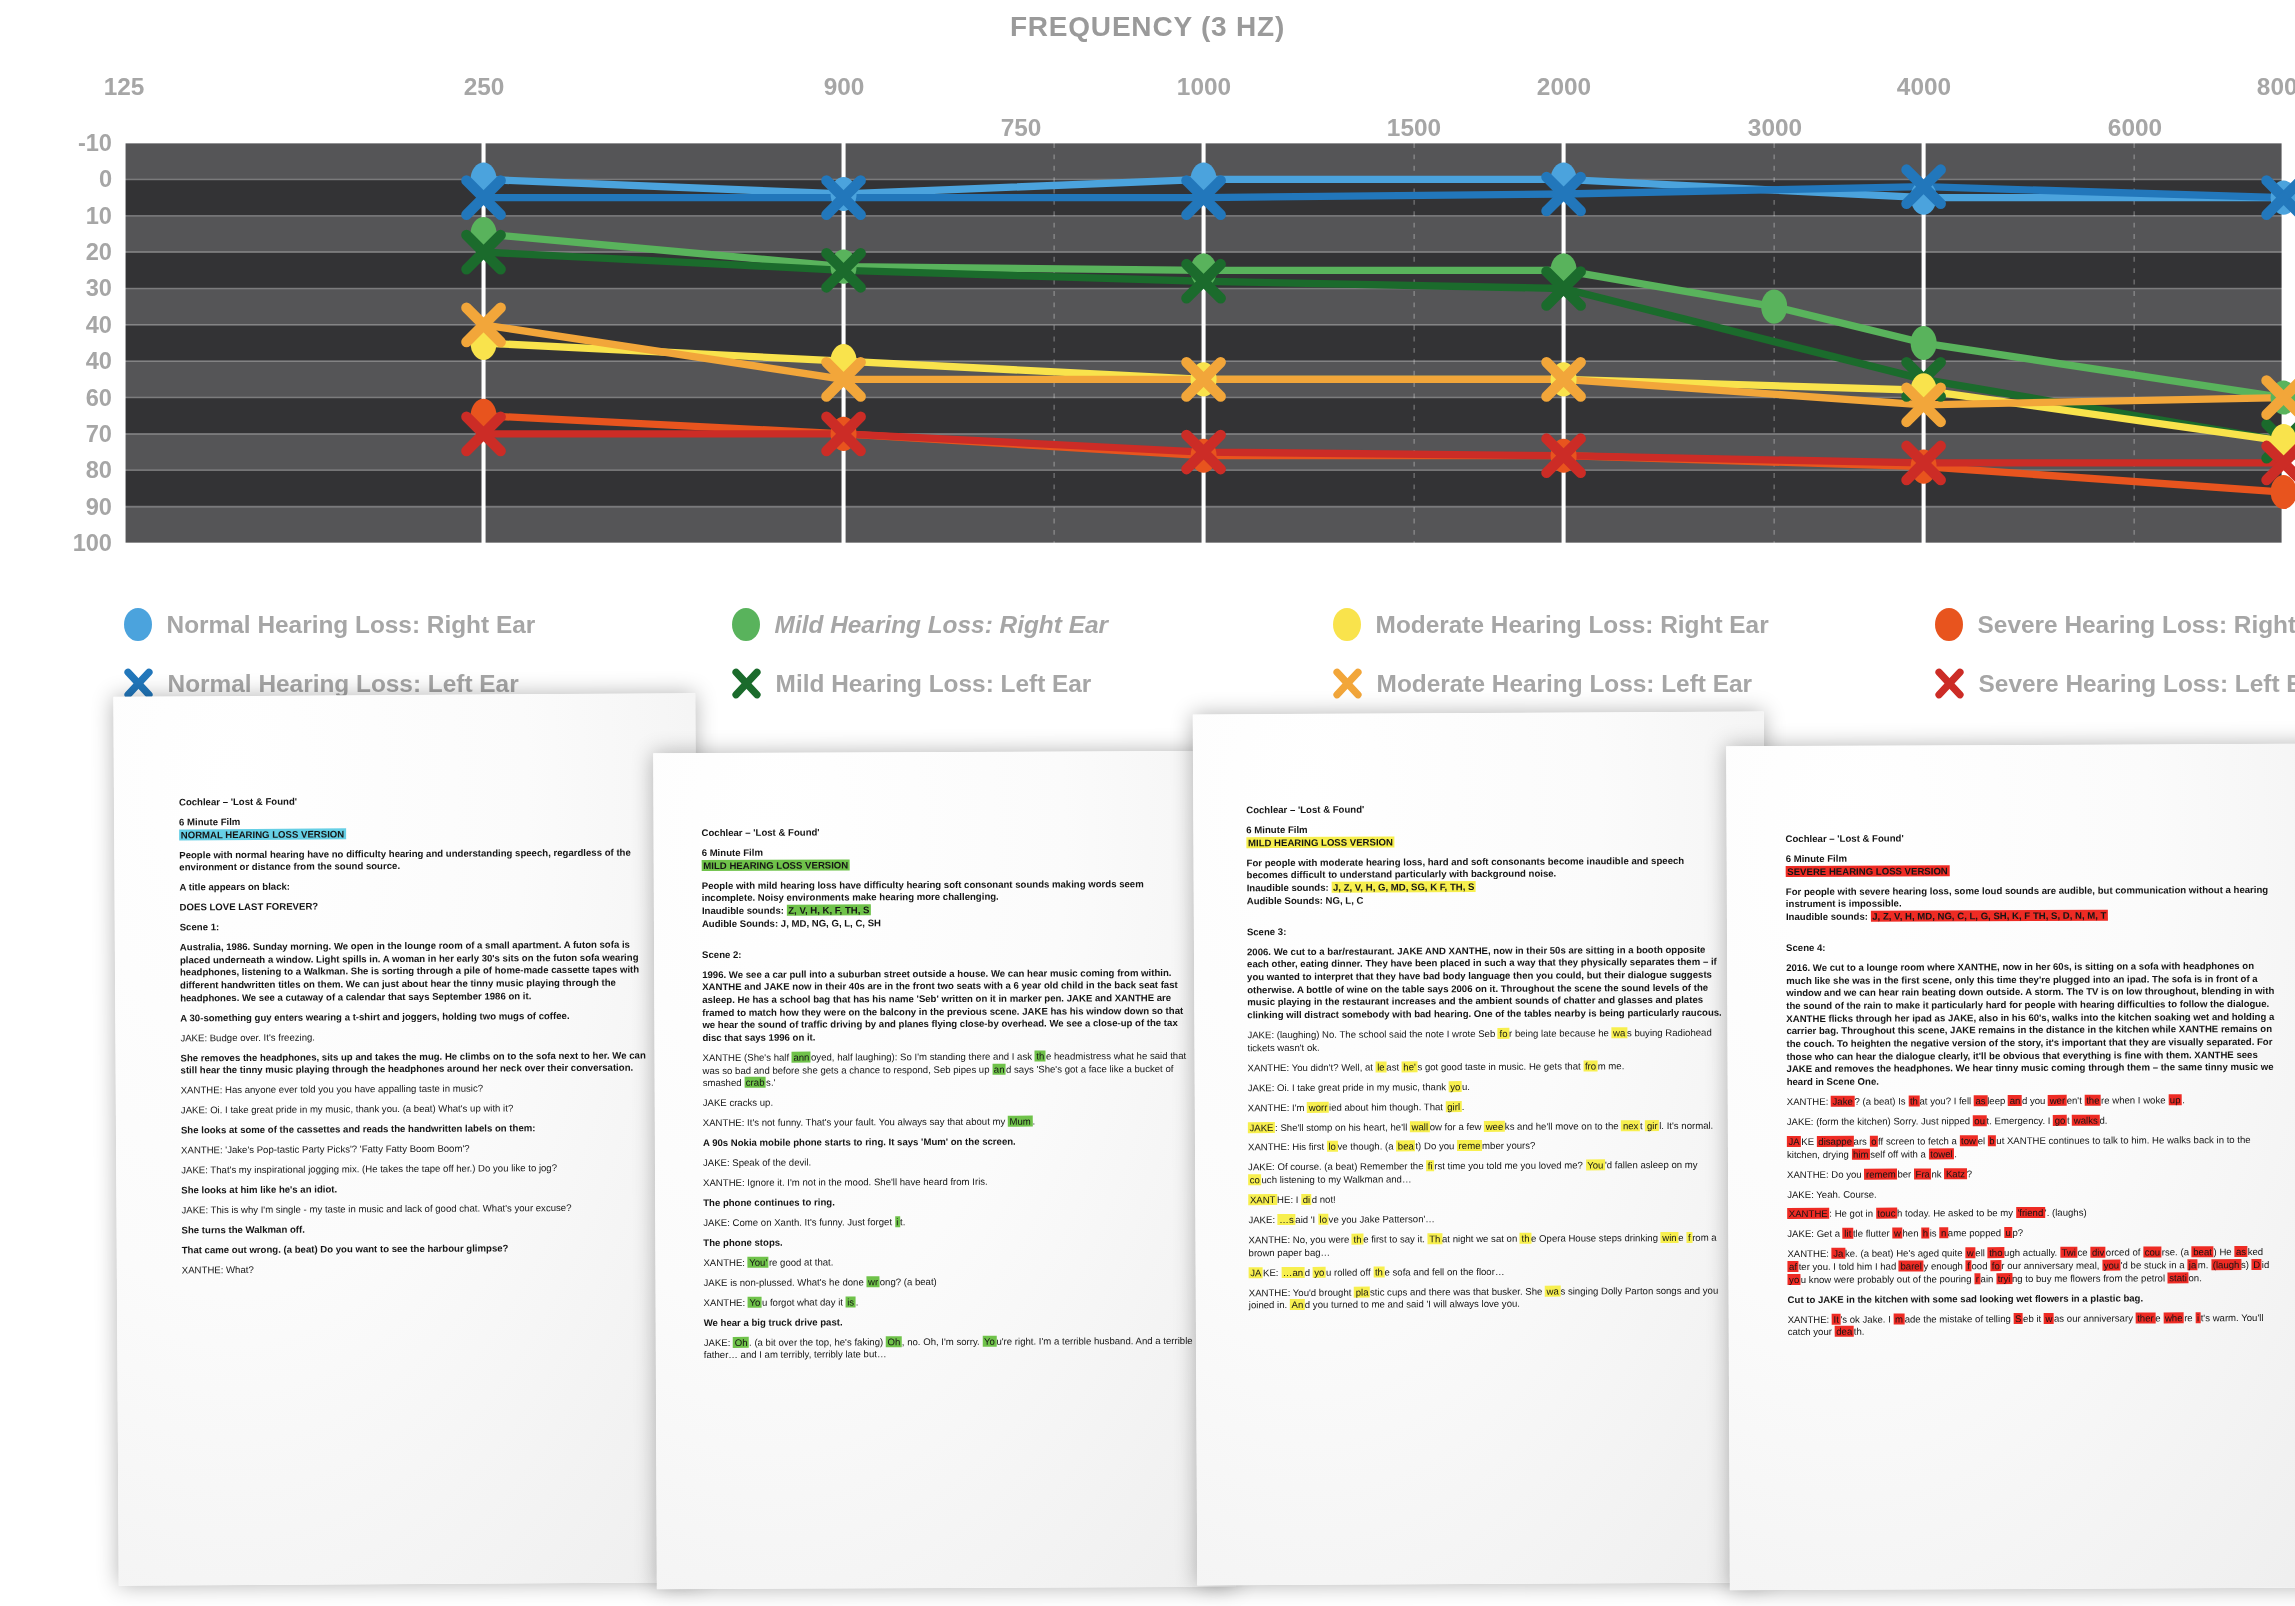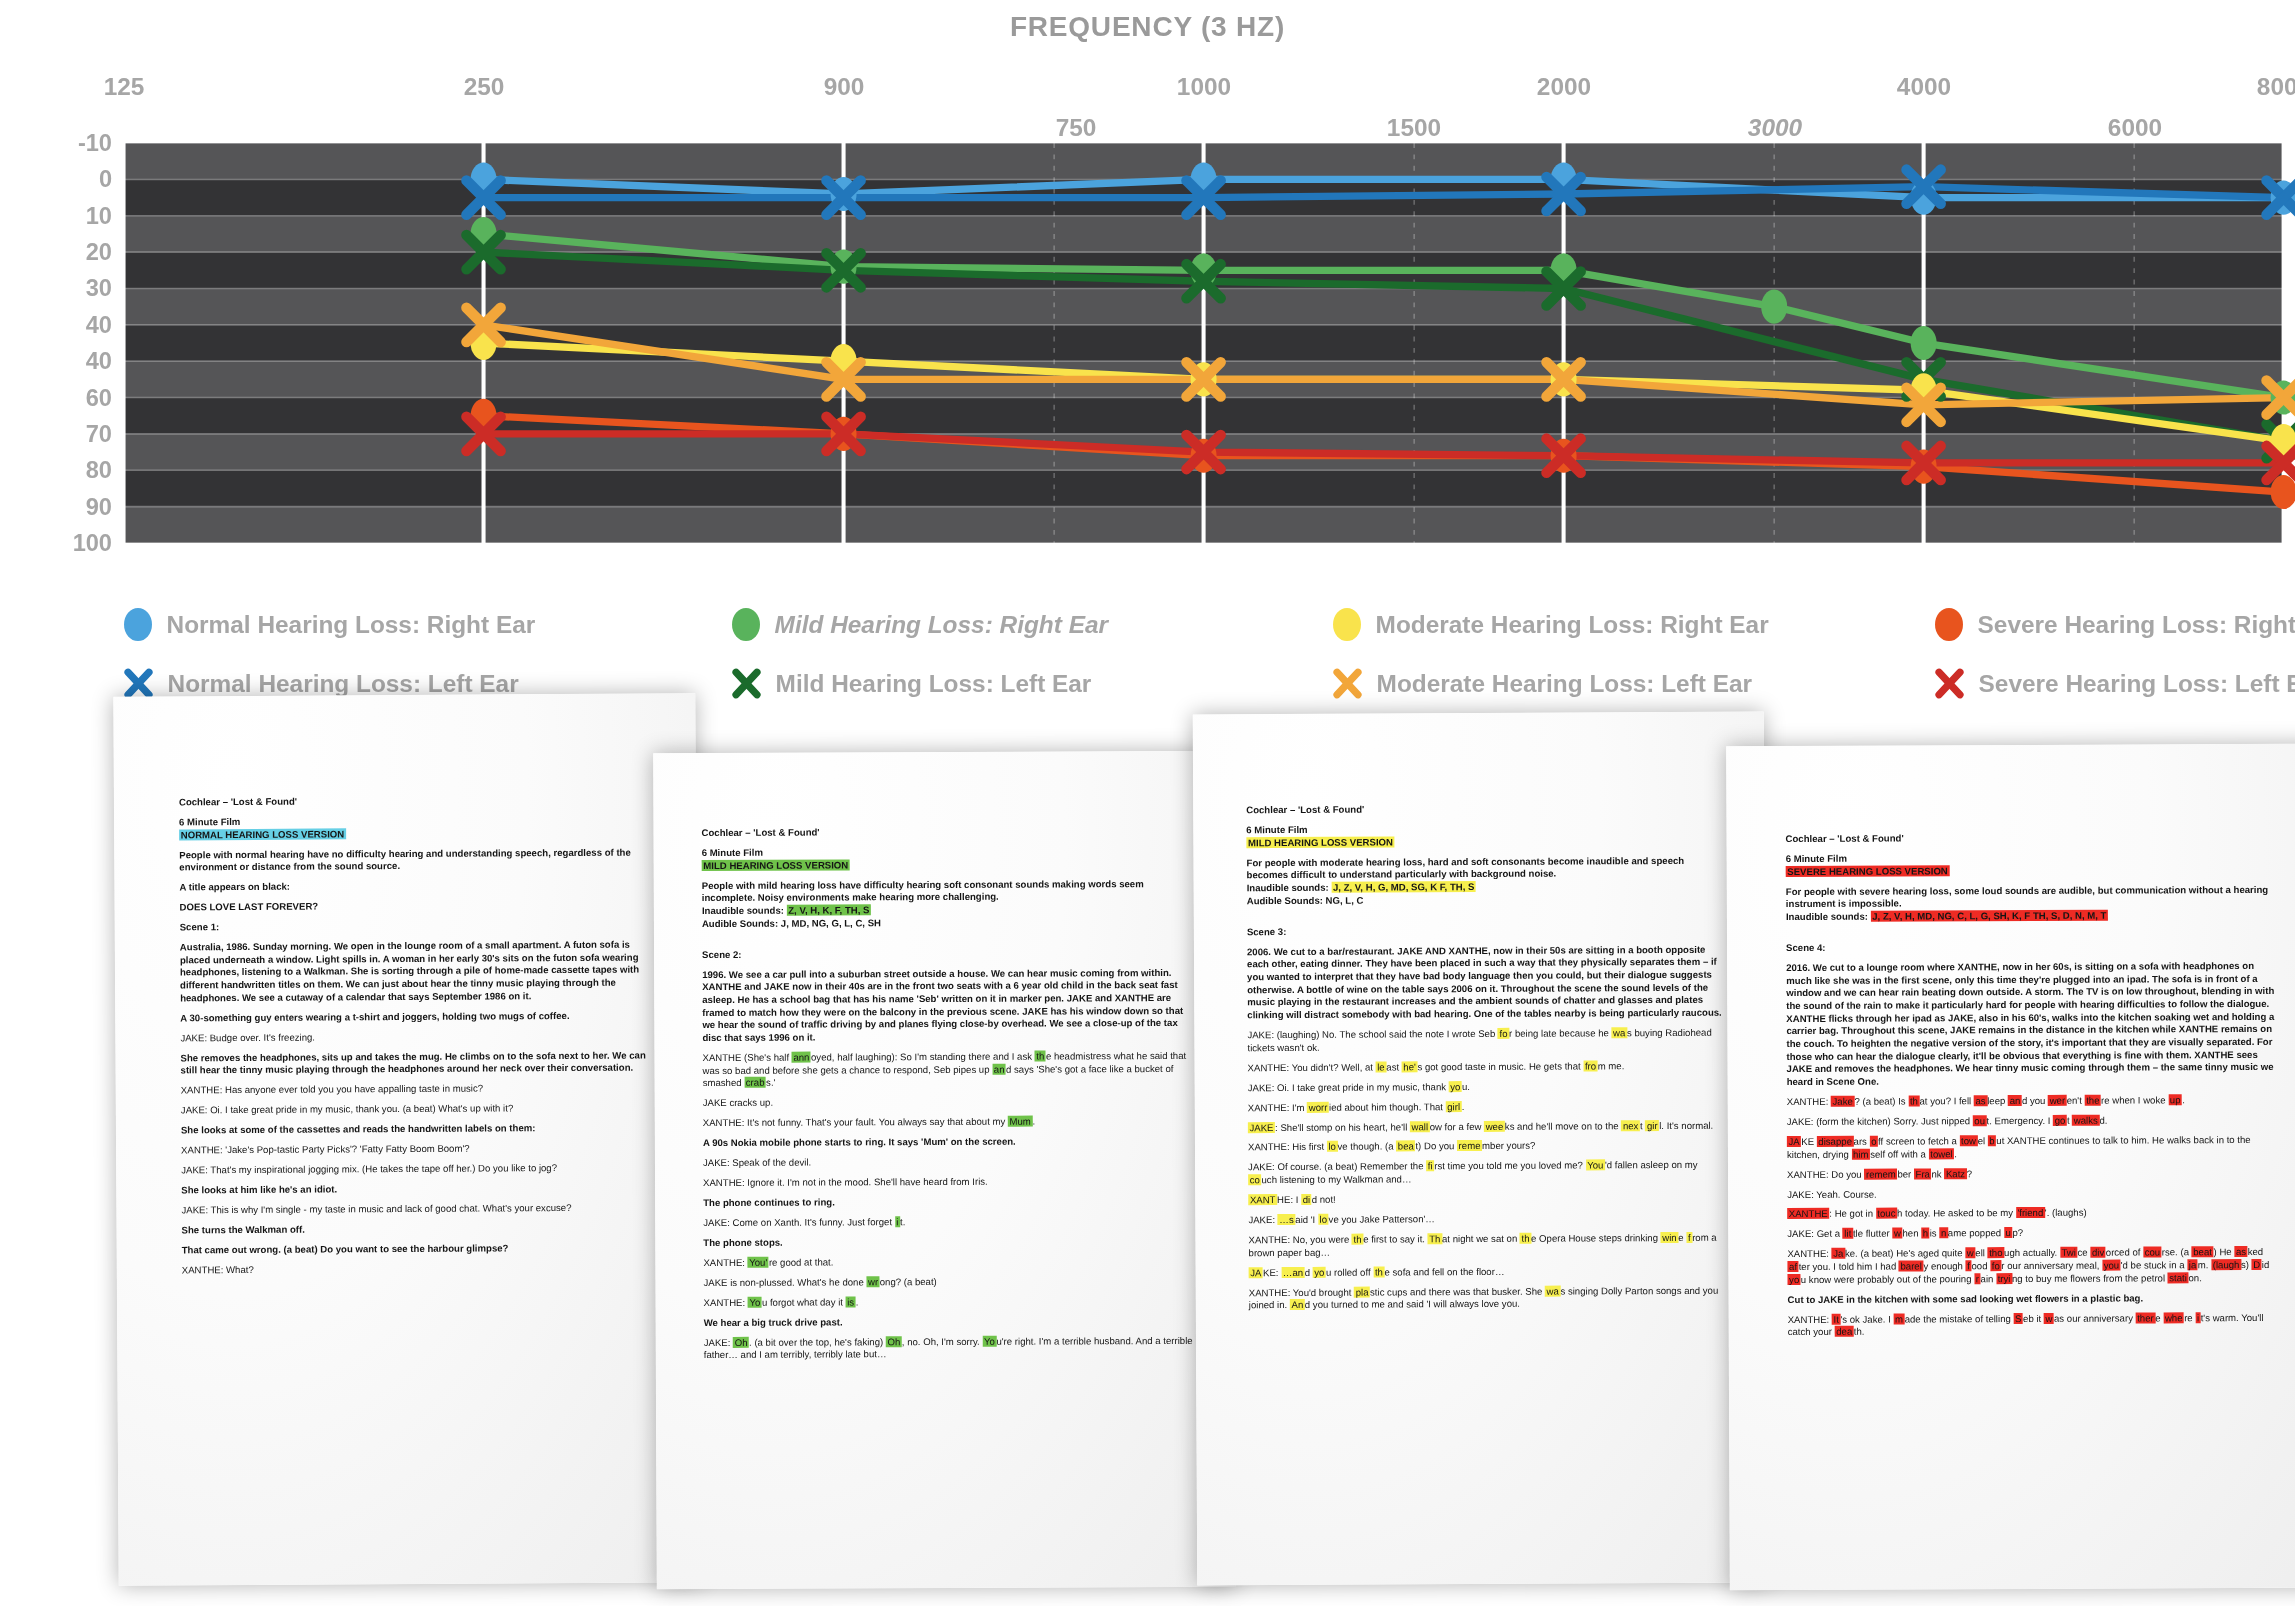--- a/index.html
+++ b/index.html
@@ -77,23 +77,23 @@
   <div class="chart-title">FREQUENCY (3 HZ)</div>
 
   <div id="xticks">
       <div class="xtick" style="left: 124px; top: 73px;">125</div>
       <div class="xtick" style="left: 484px; top: 73px;">250</div>
       <div class="xtick" style="left: 844px; top: 73px;">900</div>
       <div class="xtick" style="left: 1204px; top: 73px;">1000</div>
       <div class="xtick" style="left: 1564px; top: 73px;">2000</div>
       <div class="xtick" style="left: 1924px; top: 73px;">4000</div>
       <div class="xtick" style="left: 2284px; top: 73px;">8000</div>
-      <div class="xtick" style="left: 1076px; top: 114px;">750</div>
+      <div class="xtick" style="left: 1021px; top: 114px;">750</div>
       <div class="xtick" style="left: 1414px; top: 114px;">1500</div>
-      <div class="xtick" style="left: 1775px; top: 114px; font-style: italic;">3000</div>
+      <div class="xtick" style="left: 1775px; top: 114px;">3000</div>
       <div class="xtick" style="left: 2135px; top: 114px;">6000</div>
     </div>
   <div id="yticks">
       <div class="ytick" style="left: 55px; top: 143px;">-10</div>
       <div class="ytick" style="left: 55px; top: 179px;">0</div>
       <div class="ytick" style="left: 55px; top: 216px;">10</div>
       <div class="ytick" style="left: 55px; top: 252px;">20</div>
       <div class="ytick" style="left: 55px; top: 288px;">30</div>
       <div class="ytick" style="left: 55px; top: 325px;">40</div>
       <div class="ytick" style="left: 55px; top: 361px;">40</div>

